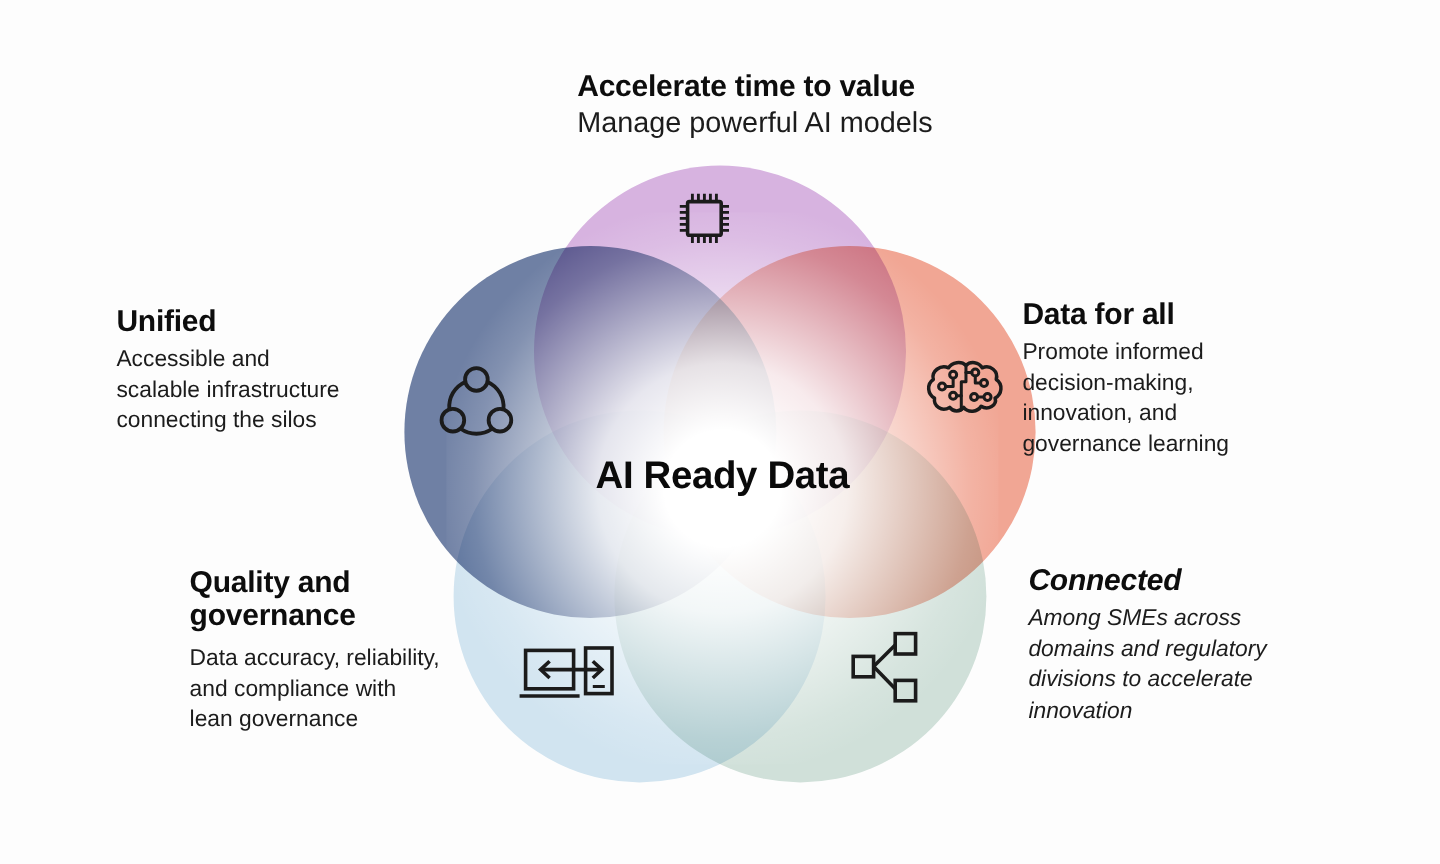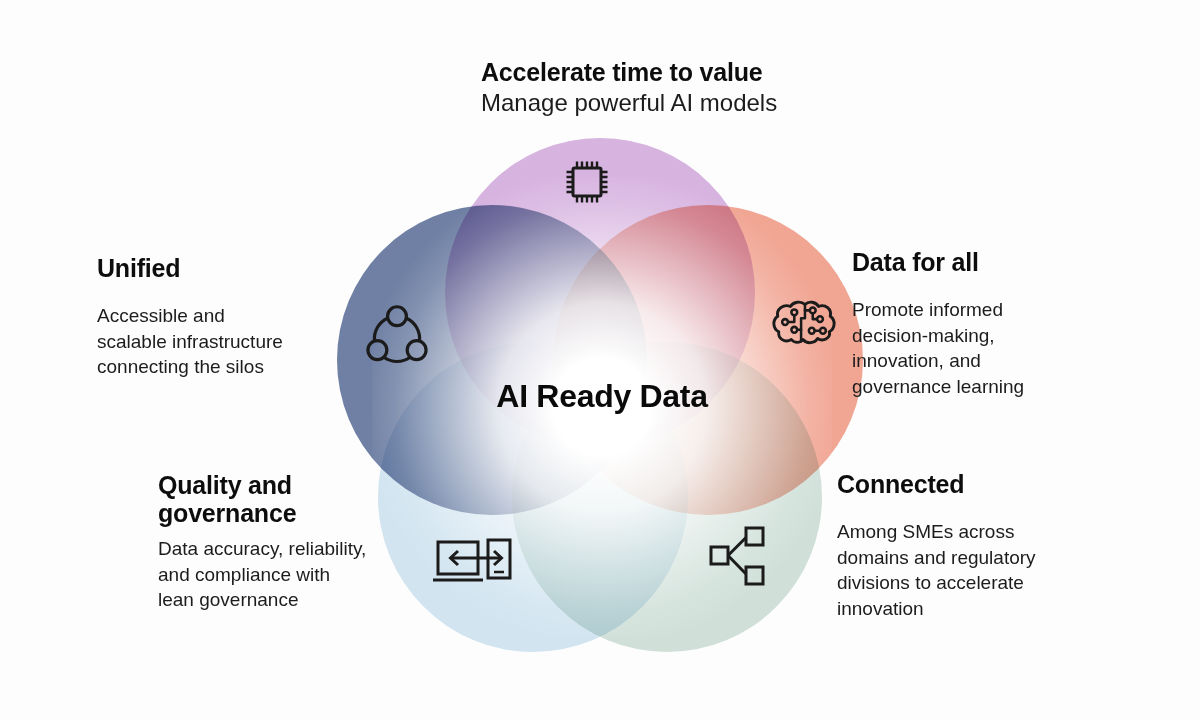--- a/index.html
+++ b/index.html
@@ -23,33 +23,33 @@
           rgba(255,255,255,0.85) 32%, rgba(255,255,255,0.45) 50%,
           rgba(255,255,255,0.14) 64%, rgba(255,255,255,0) 74%);}
 
   .icon{position:absolute;z-index:3;}
   .icon svg{display:block;stroke:#1b1b1b;fill:none;}
 
   
   .label-block{position:absolute;z-index:4;}
   .heading{font-weight:700;font-size:25px;line-height:28px;color:#0d0d0d;
            white-space:pre-line;letter-spacing:-0.2px;}
-  .body-text{font-size:19px;line-height:25.5px;color:#1c1c1c;margin-top:21px;
+  .body-text{font-size:19px;line-height:25.5px;color:#1c1c1c;margin-top:5px;
              white-space:pre-line;}
   .title-block{position:absolute;left:481px;top:57px;z-index:4;}
   .main-title{font-weight:700;font-size:25px;line-height:30px;color:#0d0d0d;letter-spacing:-0.2px;}
   .main-subtitle{font-size:24px;line-height:26px;color:#1c1c1c;margin-top:3px;}
   .center-label{position:absolute;left:602px;top:396px;transform:translate(-50%,-50%);
                 font-weight:700;font-size:32px;color:#0a0a0a;z-index:5;
                 letter-spacing:-0.3px;white-space:nowrap;}
   #lb-unified{left:97px;top:254px;width:230px;}
   #lb-dataforall{left:852px;top:248px;width:230px;}
   #lb-quality{left:118px;top:471px;width:250px;margin-left:40px;}
   #lb-quality .body-text{margin-top:9px;}
-  #lb-connected{left:837px;top:470px;width:250px;}
+  #lb-connected{left:857px;top:470px;width:250px;font-style:italic;}
 </style>
 </head>
 <body>
 
 <div class="canvas">
 
   <div class="title-block">
     <div class="main-title">Accelerate time to value</div>
     <div class="main-subtitle">Manage powerful AI models</div>
   </div>

